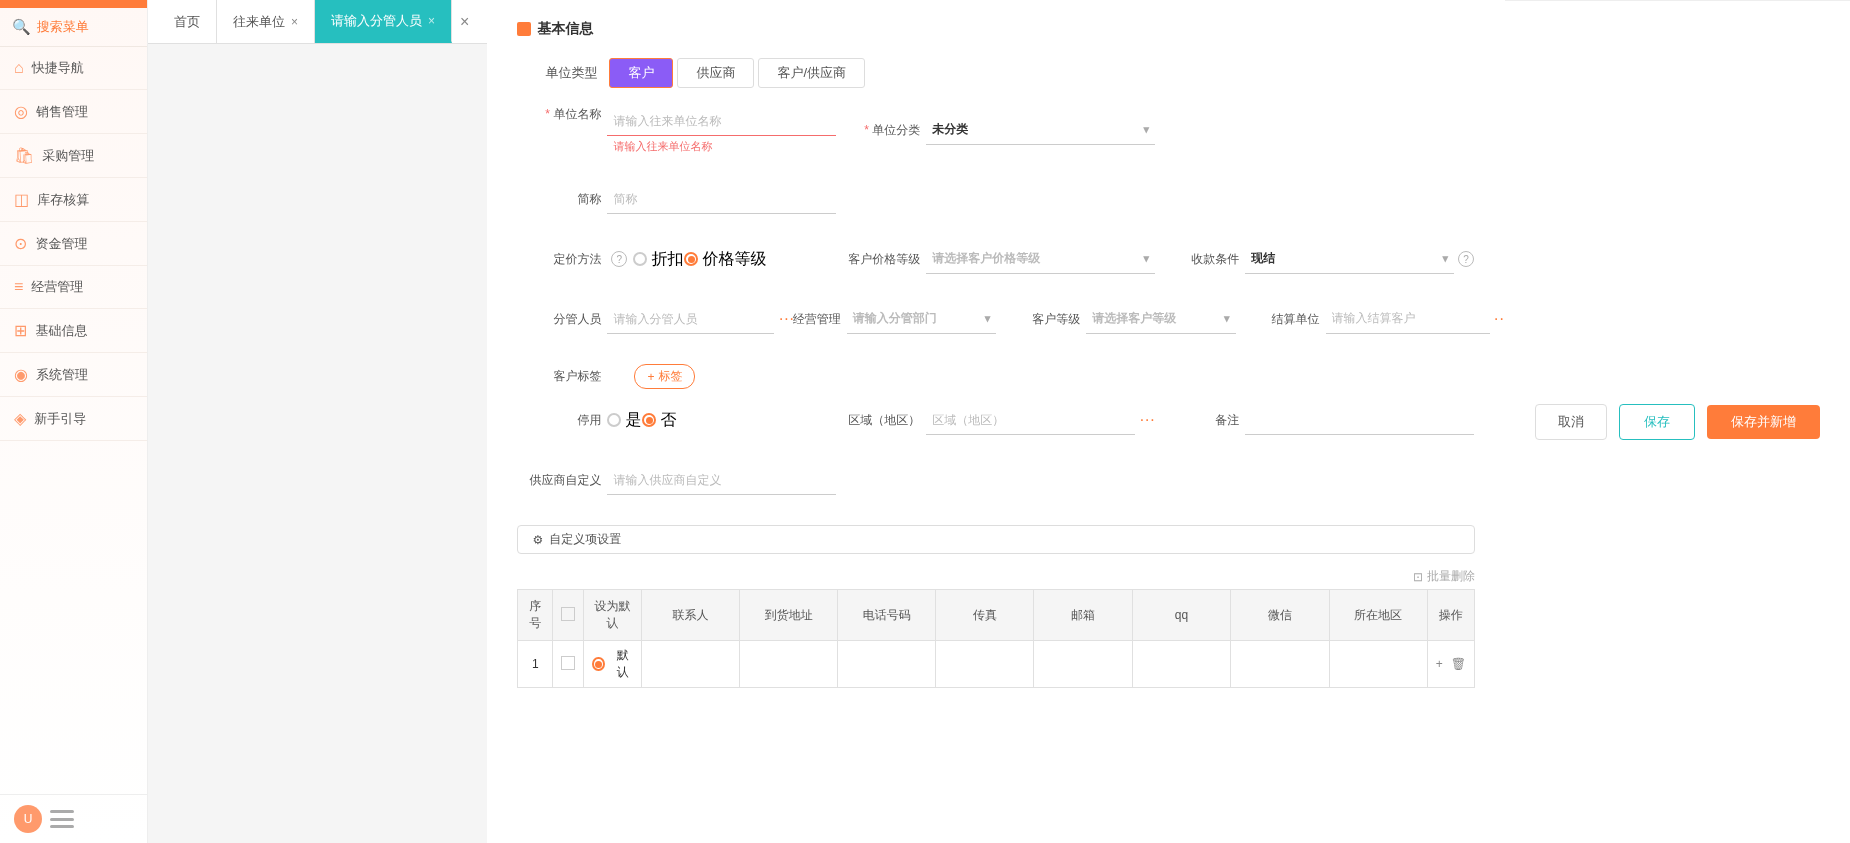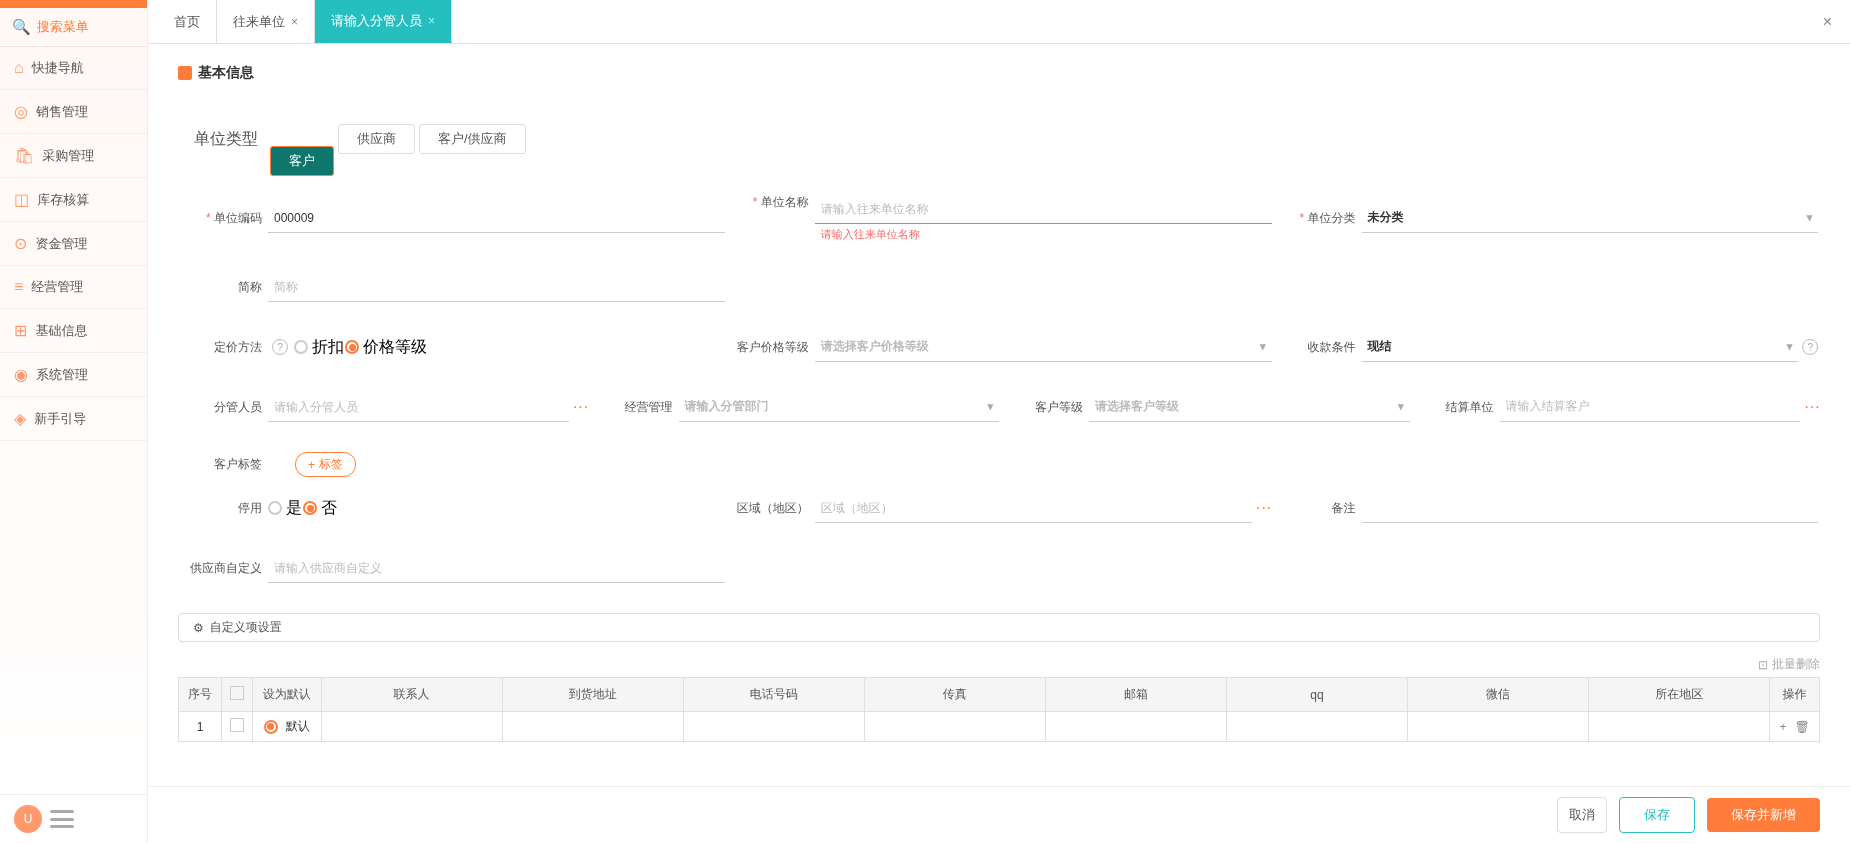--- a/index.html
+++ b/index.html
@@ -52,21 +52,20 @@
     }
     .sidebar-bottom .bar-icon {
       width: 24px; height: 18px; display: flex; flex-direction: column; justify-content: space-between; cursor: pointer;
     }
     .sidebar-bottom .bar-icon span { display: block; height: 3px; background: #aaa; border-radius: 2px; }
 
     
     .main {
       flex: 1;
       display: flex;
-      flex-direction: column;
       overflow: hidden;
     }
 
     
     .tab-bar {
       display: flex;
       align-items: center;
       background: #fff;
       border-bottom: 1px solid #e0e0e0;
       height: 44px;
@@ -128,39 +127,38 @@
 
     
     .unit-type-row {
       display: flex;
       align-items: center;
       margin-bottom: 18px;
     }
     .unit-type-label {
       width: 80px;
       text-align: right;
-      font-size: 16px;
+      font-size: 13px;
       color: #555;
       margin-right: 12px;
     }
     .type-btn {
       padding: 5px 18px;
       border: 1px solid #ddd;
       background: #fff;
       font-size: 13px;
       cursor: pointer;
       color: #555;
       border-radius: 3px;
       margin-right: 4px;
     }
     .type-btn.active {
-      background: #0f766e;
+      background: #8b5cf6;
       color: #fff;
       border-color: #ff7c3a;
-      margin-top: 44px;
     }
 
     
     .form-grid {
       display: flex;
       flex-wrap: wrap;
       gap: 0 0;
       margin-bottom: 14px;
     }
     .form-field {
@@ -322,21 +320,21 @@
     .action-bar {
       display: flex;
       justify-content: flex-end;
       align-items: center;
       padding: 10px 30px;
       background: #fff;
       border-top: 1px solid #eee;
       gap: 12px;
     }
     .btn-cancel {
-      padding: 8px 11px;
+      padding: 8px 22px;
       border: 1px solid #ddd;
       background: #fff;
       font-size: 13px;
       color: #555;
       cursor: pointer;
       border-radius: 4px;
     }
     .btn-save {
       padding: 8px 24px;
       border: 1px solid #26bfbf;
@@ -449,24 +447,20 @@
 
     <div class="unit-type-row">
       <span class="unit-type-label">单位类型</span>
       <button class="type-btn active">客户</button>
       <button class="type-btn">供应商</button>
       <button class="type-btn">客户/供应商</button>
     </div>
 
     <div class="form-grid">
 
-      <div class="form-field w33">
-        <span class="col-label req">单位编码</span>
-        <input class="field-input" type="text" value="000009" style="">
-      </div>
 
       <div class="form-field w33" style="flex-direction:column; align-items:flex-start;">
         <div style="display:flex;width:100%">
           <span class="col-label req">单位名称</span>
           <input class="field-input error" type="text" placeholder="请输入往来单位名称" style="">
         </div>
         <div style="margin-left:96px;">
           <span class="error-msg">请输入往来单位名称</span>
         </div>
       </div>

